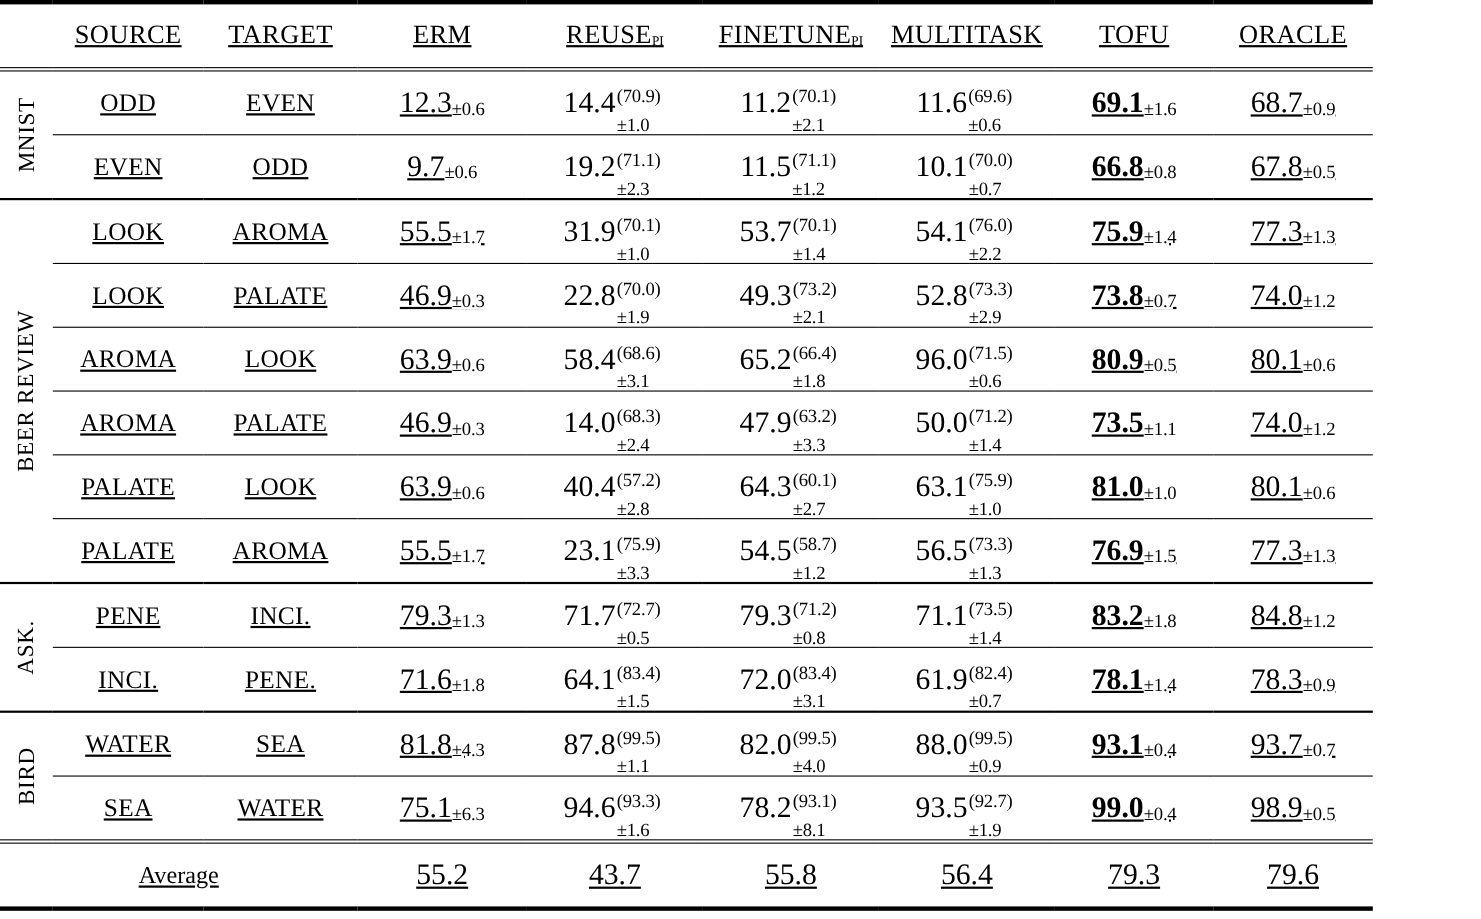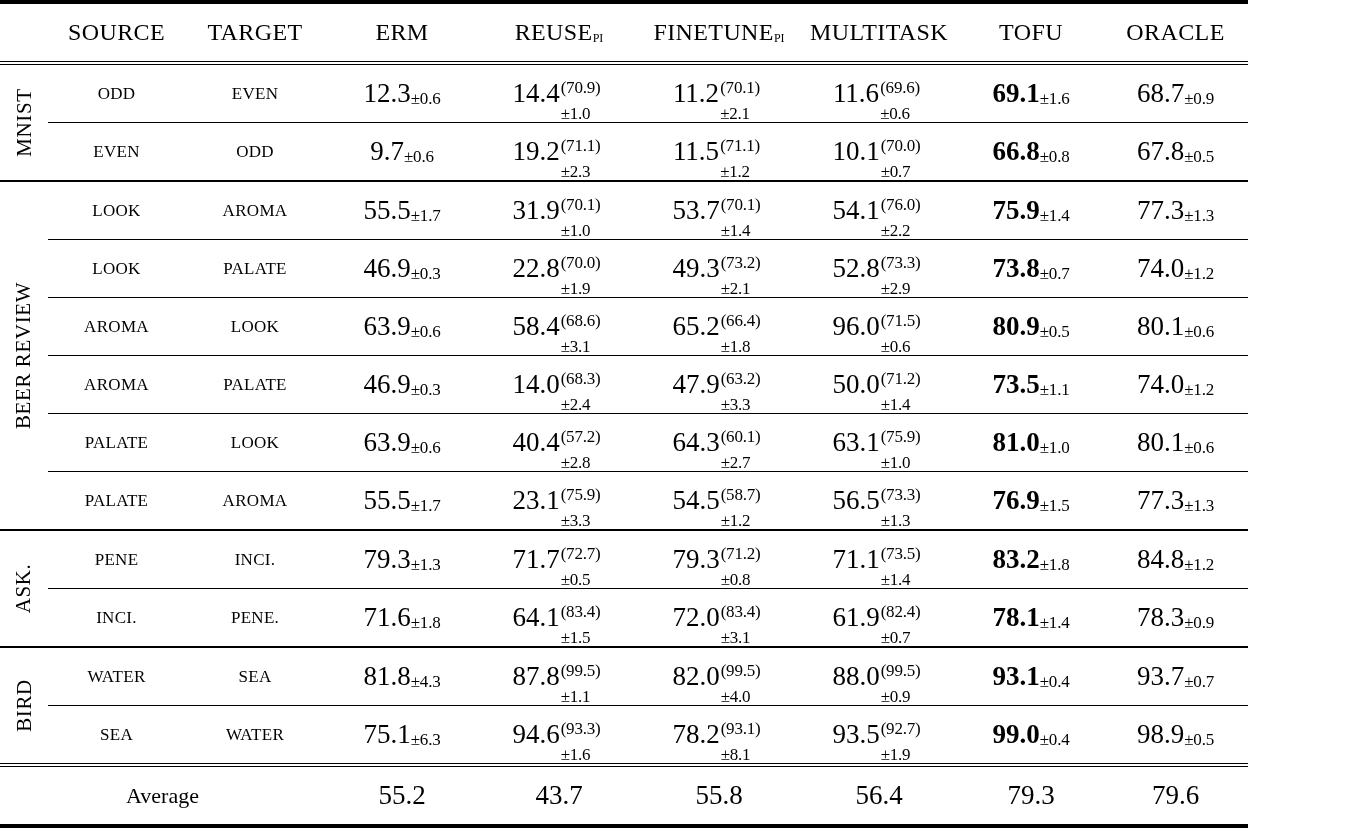--- a/index.html
+++ b/index.html
@@ -13,20 +13,21 @@
     font-family: "Liberation Serif", "DejaVu Serif", serif;
     color: #000000;
     overflow: hidden;
   }
 
   #results-table {
     width: 1180px;
     border-collapse: collapse;
     table-layout: fixed;
     font-size: 23px;
+    text-decoration: underline;
   }
 
   
   col.c-group  { width: 48px; }
   col.c-source { width: 137px; }
   col.c-target { width: 140px; }
   col.c-val    { width: 154px; }
   col.c-val-w  { width: 160px; }
   col.c-tofu   { width: 144px; }
   col.c-oracle { width: 145px; }
@@ -72,21 +73,21 @@
     padding-bottom: 4px;
   }
   .hdr .sub {
     font-size: 12px;
     vertical-align: -0.18em;
     letter-spacing: 0;
   }
 
   .lbl {
     font-variant: small-caps;
-    font-size: 17px;
+    font-size: 23px;
     letter-spacing: 0.3px;
   }
 
   
   td.grouplabel {
     position: relative;
     width: 48px;
     padding: 0;
   }
   .grouplabel-inner {

